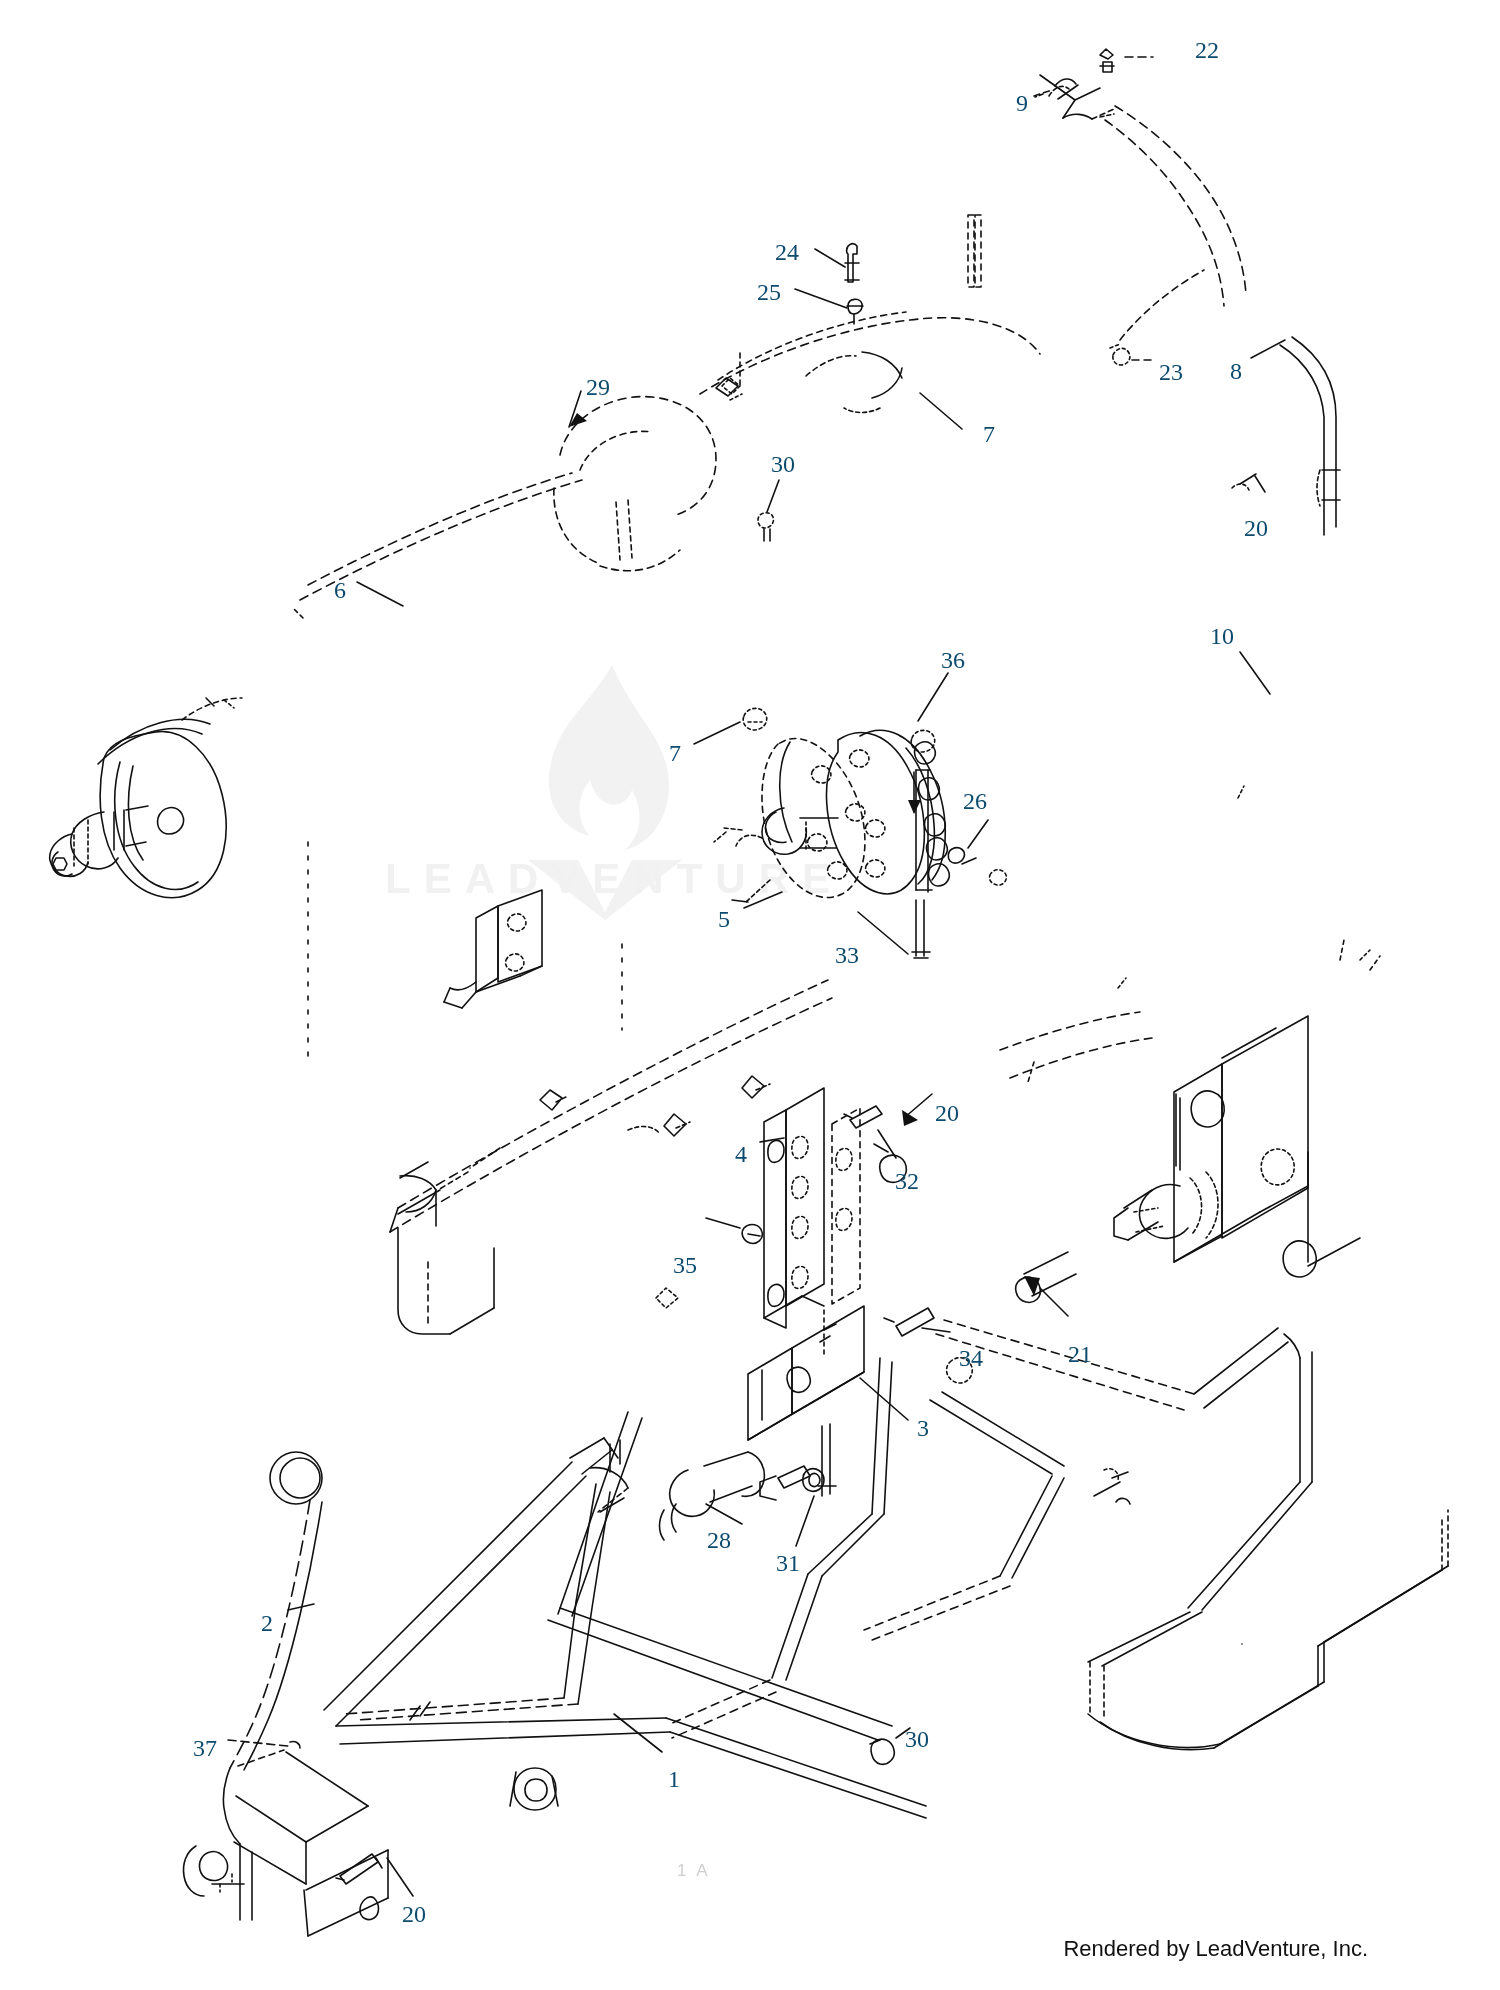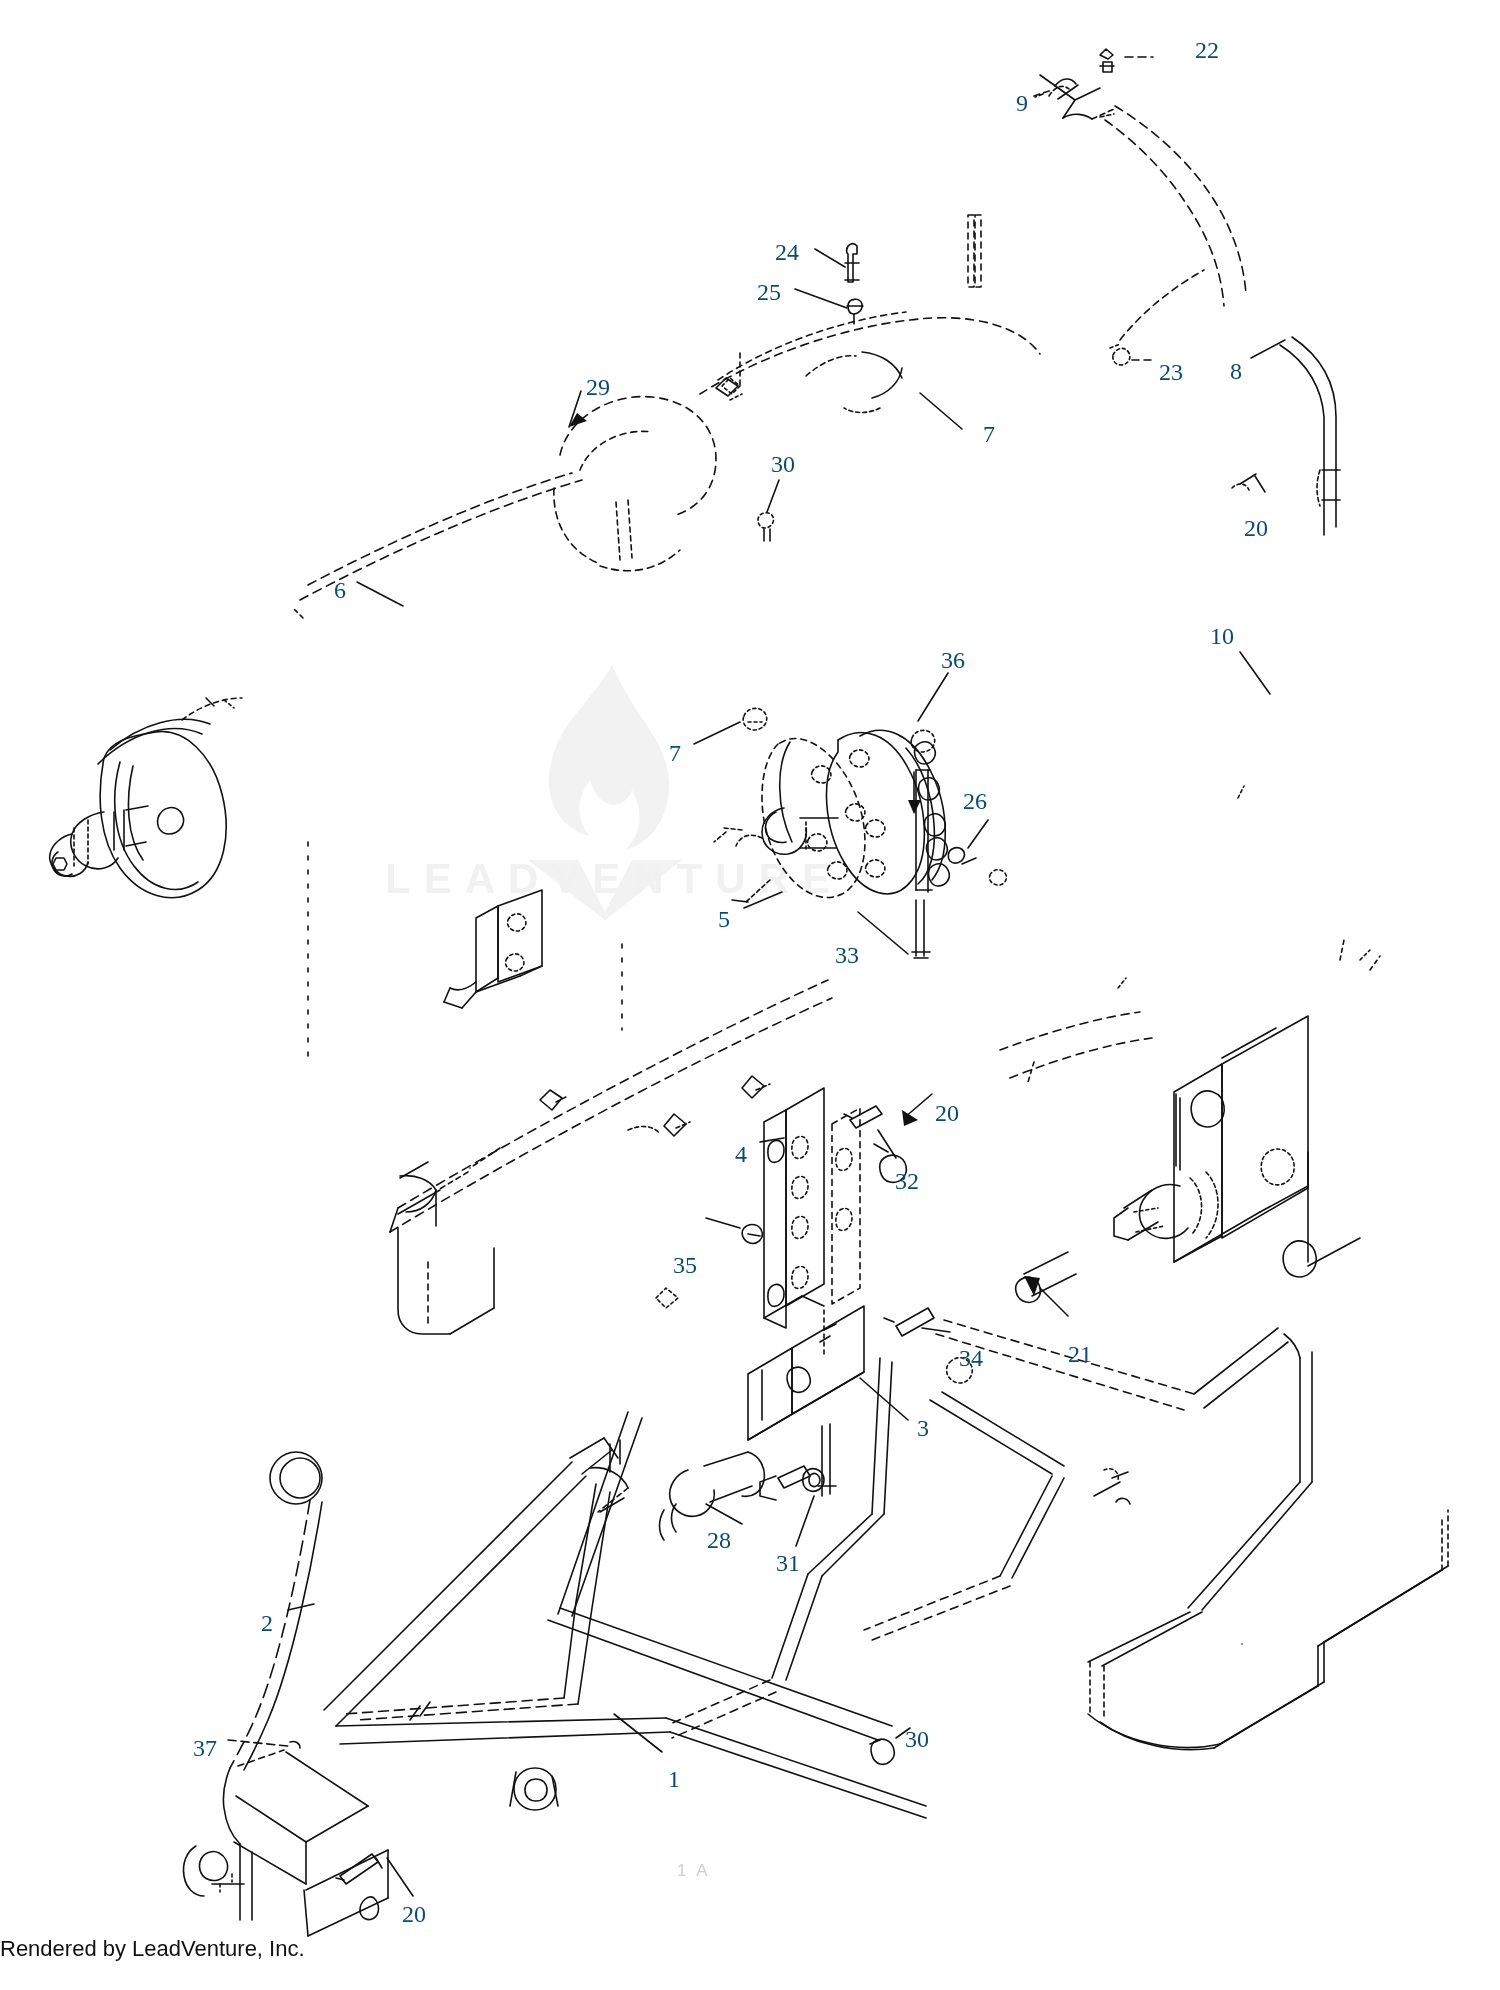--- a/index.html
+++ b/index.html
@@ -50,21 +50,21 @@
     top: 660px;
     width: 170px;
     height: 260px;
     opacity: 1;
   }
   #footer-credit {
     position: absolute;
     left: 0;
     top: 1936px;
     width: 1368px;
-    text-align: left;
+    text-align: right;
     font-family: "Liberation Sans", sans-serif;
     font-size: 22px;
     color: #111111;
   }
   #faint-code {
     position: absolute;
     left: 677px;
     top: 1861px;
     font-family: "Liberation Sans", sans-serif;
     font-size: 17px;

